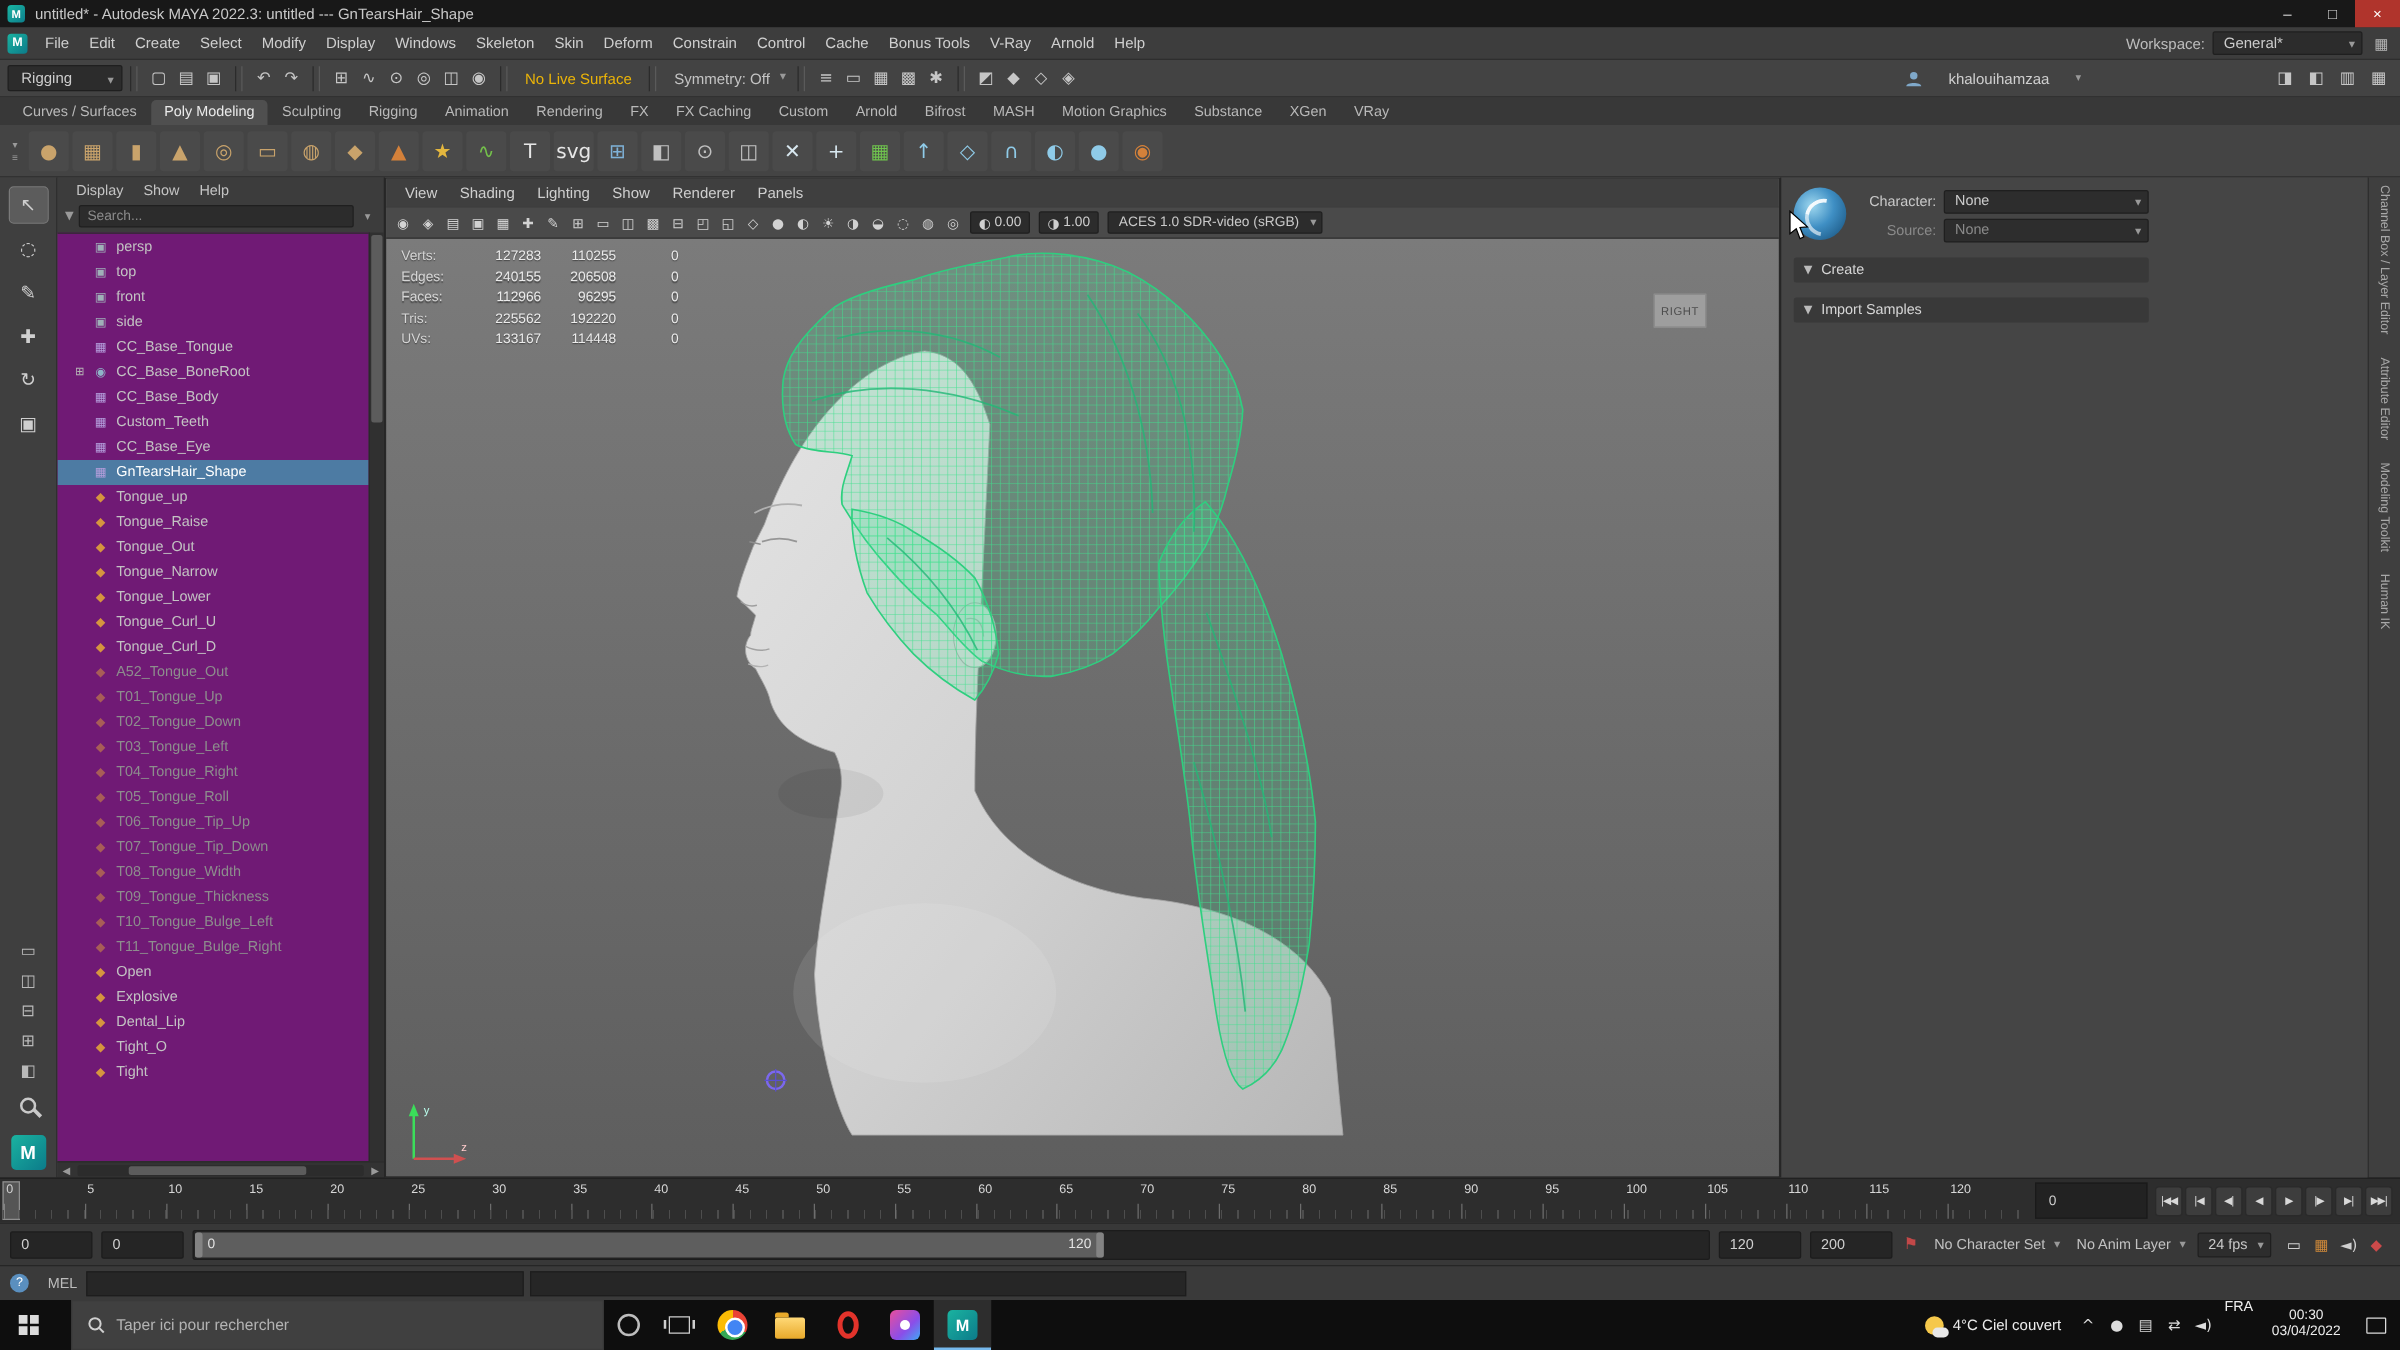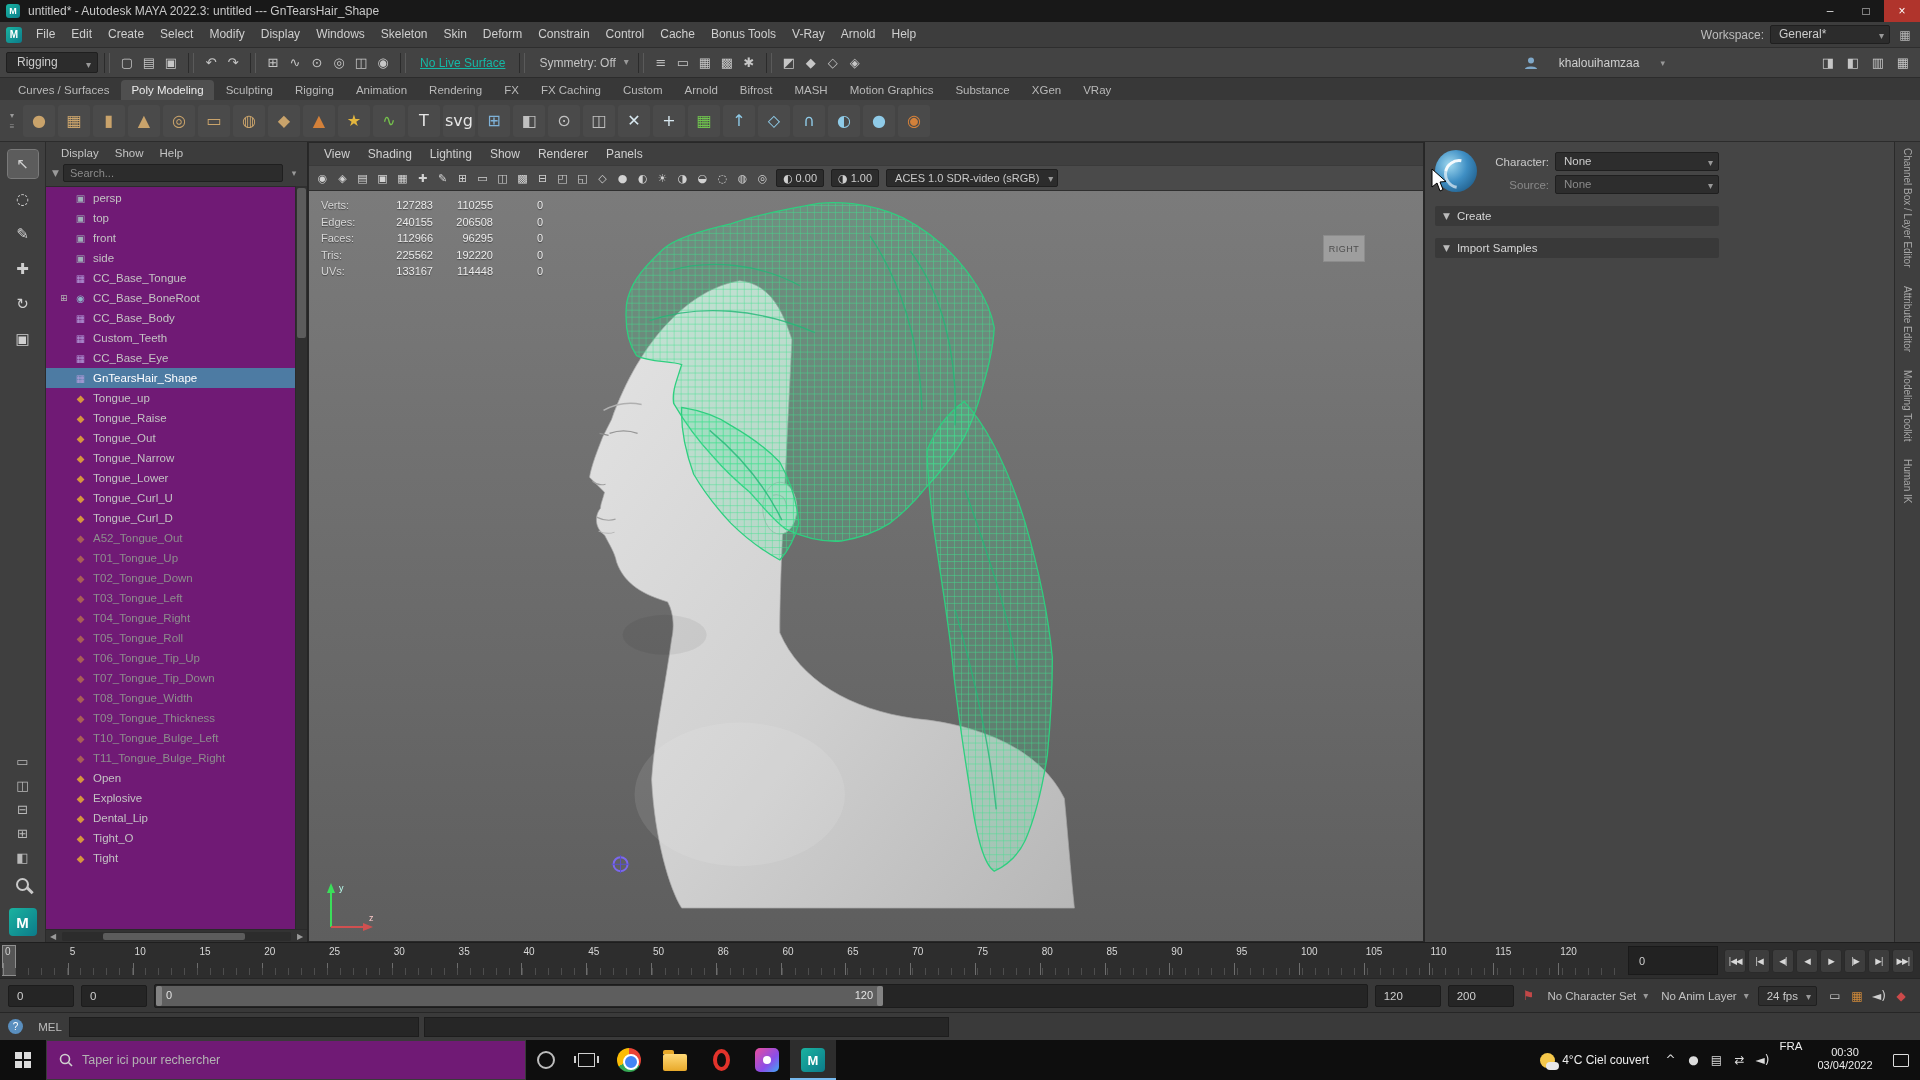--- a/index.html
+++ b/index.html
@@ -27,21 +27,21 @@
   .ws-select { background:#2c2c2c; border:1px solid #1f1f1f; border-radius:2px; height:19px; line-height:17px; padding:0 18px 0 8px; position:relative; min-width:120px; }
   .ws-select::after { content:"▾"; position:absolute; right:5px; top:1px; color:#999; font-size:10px; }
   .ws-grid { width:18px; height:18px; display:flex; align-items:center; justify-content:center; color:#b5b5b5; }
 
   
   .statusline { height:30px; background:#434343; display:flex; align-items:center; padding:0 6px; gap:2px; flex:0 0 auto; border-bottom:1px solid #2c2c2c; }
   .sep { width:6px; height:20px; border-left:1px solid #2b2b2b; border-right:1px solid #5a5a5a; margin:0 4px; }
   .menuset { background:#2c2c2c; border:1px solid #1f1f1f; border-radius:2px; height:21px; line-height:19px; padding:0 20px 0 10px; min-width:92px; position:relative; }
   .menuset::after { content:"▾"; position:absolute; right:6px; top:2px; color:#999; font-size:10px; }
   .sl-ico { width:22px; height:22px; display:flex; align-items:center; justify-content:center; color:#c6c6c6; font-size:13px; border-radius:2px; }
-  .sl-text { color:#14b8a6; padding:0 8px; white-space:nowrap;text-decoration:underline; }
+  .sl-text { color:#eab308; padding:0 8px; white-space:nowrap; }
   .sl-drop { color:#c4c4c4; padding:0 16px 0 8px; position:relative; white-space:nowrap; }
   .sl-drop::after { content:"▾"; position:absolute; right:3px; top:0; color:#999; font-size:10px; }
   .user-chip { margin-left:auto; display:flex; align-items:center; gap:21px; padding:0 10px; }
   .user-name { color:#cfcfcf; }
   .toggles { display:flex; gap:3px; margin-left:140px; }
 
   
   .shelf-tabs { height:22px; background:#383838; display:flex; align-items:flex-end; padding:0 8px; gap:2px; flex:0 0 auto; }
   .stab { padding:0 10px; line-height:20px; font-size:11.5px; color:#b9b9b9; border-radius:4px 4px 0 0; }
   .stab.active { background:#4f4f4f; color:#eaeaea; }
@@ -166,21 +166,21 @@
   .help-text { flex:1; color:#c9c9c9; font-size:11.5px; }
   .mel-label { width:38px; text-align:center; color:#bdbdbd; font-size:11.5px; }
   .mel-input { width:350px; height:20px; background:#262626; border:1px solid #1d1d1d; margin-right:5px; }
   .mel-output { width:525px; height:20px; background:#262626; border:1px solid #1d1d1d; margin-right:4px; }
 
   
   .taskbar { height:40px; background:#0e0e0e; display:flex; align-items:stretch; flex:0 0 auto; }
   .tb-start { width:46px; display:flex; align-items:center; justify-content:center; }
   .win-logo { width:16px; height:16px; display:grid; grid-template-columns:7px 7px; grid-template-rows:7px 7px; gap:2px; }
   .win-logo span { background:#dcdcdc; }
-  .tb-search { width:480px; background:#701a75; border:1px solid #3a3a3a; display:flex; align-items:center; gap:9px; padding:0 12px; }
+  .tb-search { width:426px; background:#404040; border:1px solid #3a3a3a; display:flex; align-items:center; gap:9px; padding:0 12px;margin-left:11px; }
   .tb-search-text { color:#b3b3b3; font-size:12.5px; }
   .tb-round { width:40px; display:flex; align-items:center; justify-content:center; }
   .cortana { width:18px; height:18px; border:2px solid #bdbdbd; border-radius:50%; }
   .taskview { width:17px; height:14px; border:1.5px solid #cfcfcf; position:relative; }
   .taskview::before { content:""; position:absolute; left:-5px; top:2px; width:2px; height:7px; background:#cfcfcf; }
   .taskview::after { content:""; position:absolute; right:-5px; top:2px; width:2px; height:7px; background:#cfcfcf; }
   .tb-app { width:46px; display:flex; align-items:center; justify-content:center; position:relative; }
   .tb-app.active { background:rgba(255,255,255,.13); box-shadow:inset 0 -2px 0 #76b9ed; }
   .app-glyph { width:26px; height:26px; display:flex; align-items:center; justify-content:center; }
   .chrome-ico { width:24px; height:24px; border-radius:50%; background:conic-gradient(#ea4335 0 33%, #34a853 33% 66%, #fbbc05 66% 100%); position:relative; }
@@ -880,21 +880,21 @@
 
           <div class="tl-tick">
             <span class="tl-num">45</span>
           </div>
 
           <div class="tl-tick">
             <span class="tl-num">50</span>
           </div>
 
           <div class="tl-tick">
-            <span class="tl-num">86</span>
+            <span class="tl-num">55</span>
           </div>
 
           <div class="tl-tick">
             <span class="tl-num">60</span>
           </div>
 
           <div class="tl-tick">
             <span class="tl-num">65</span>
           </div>
 

